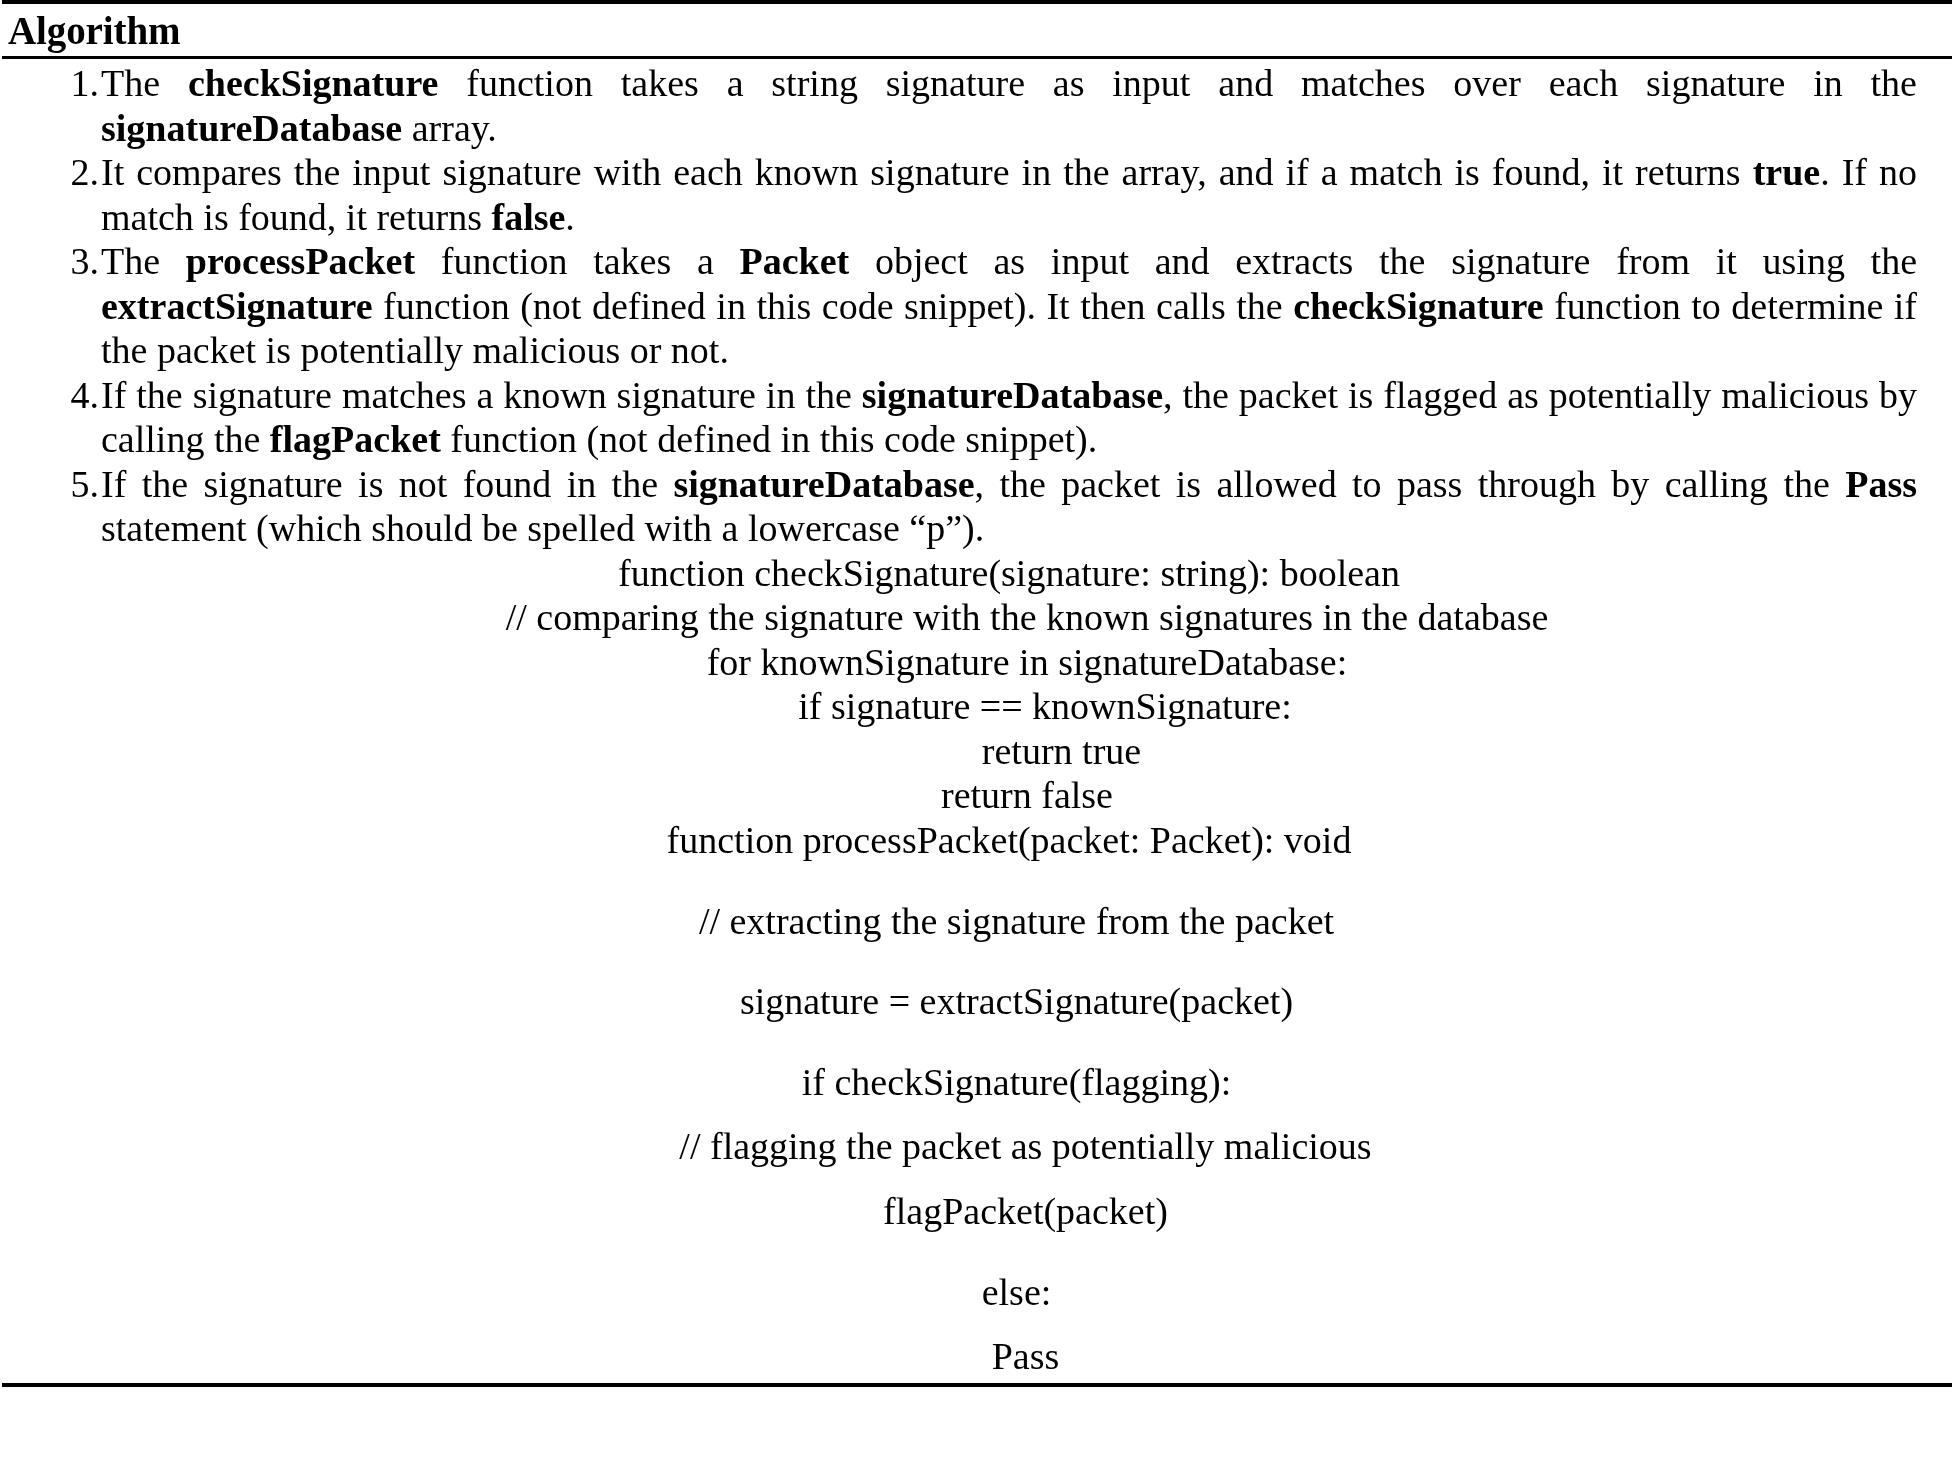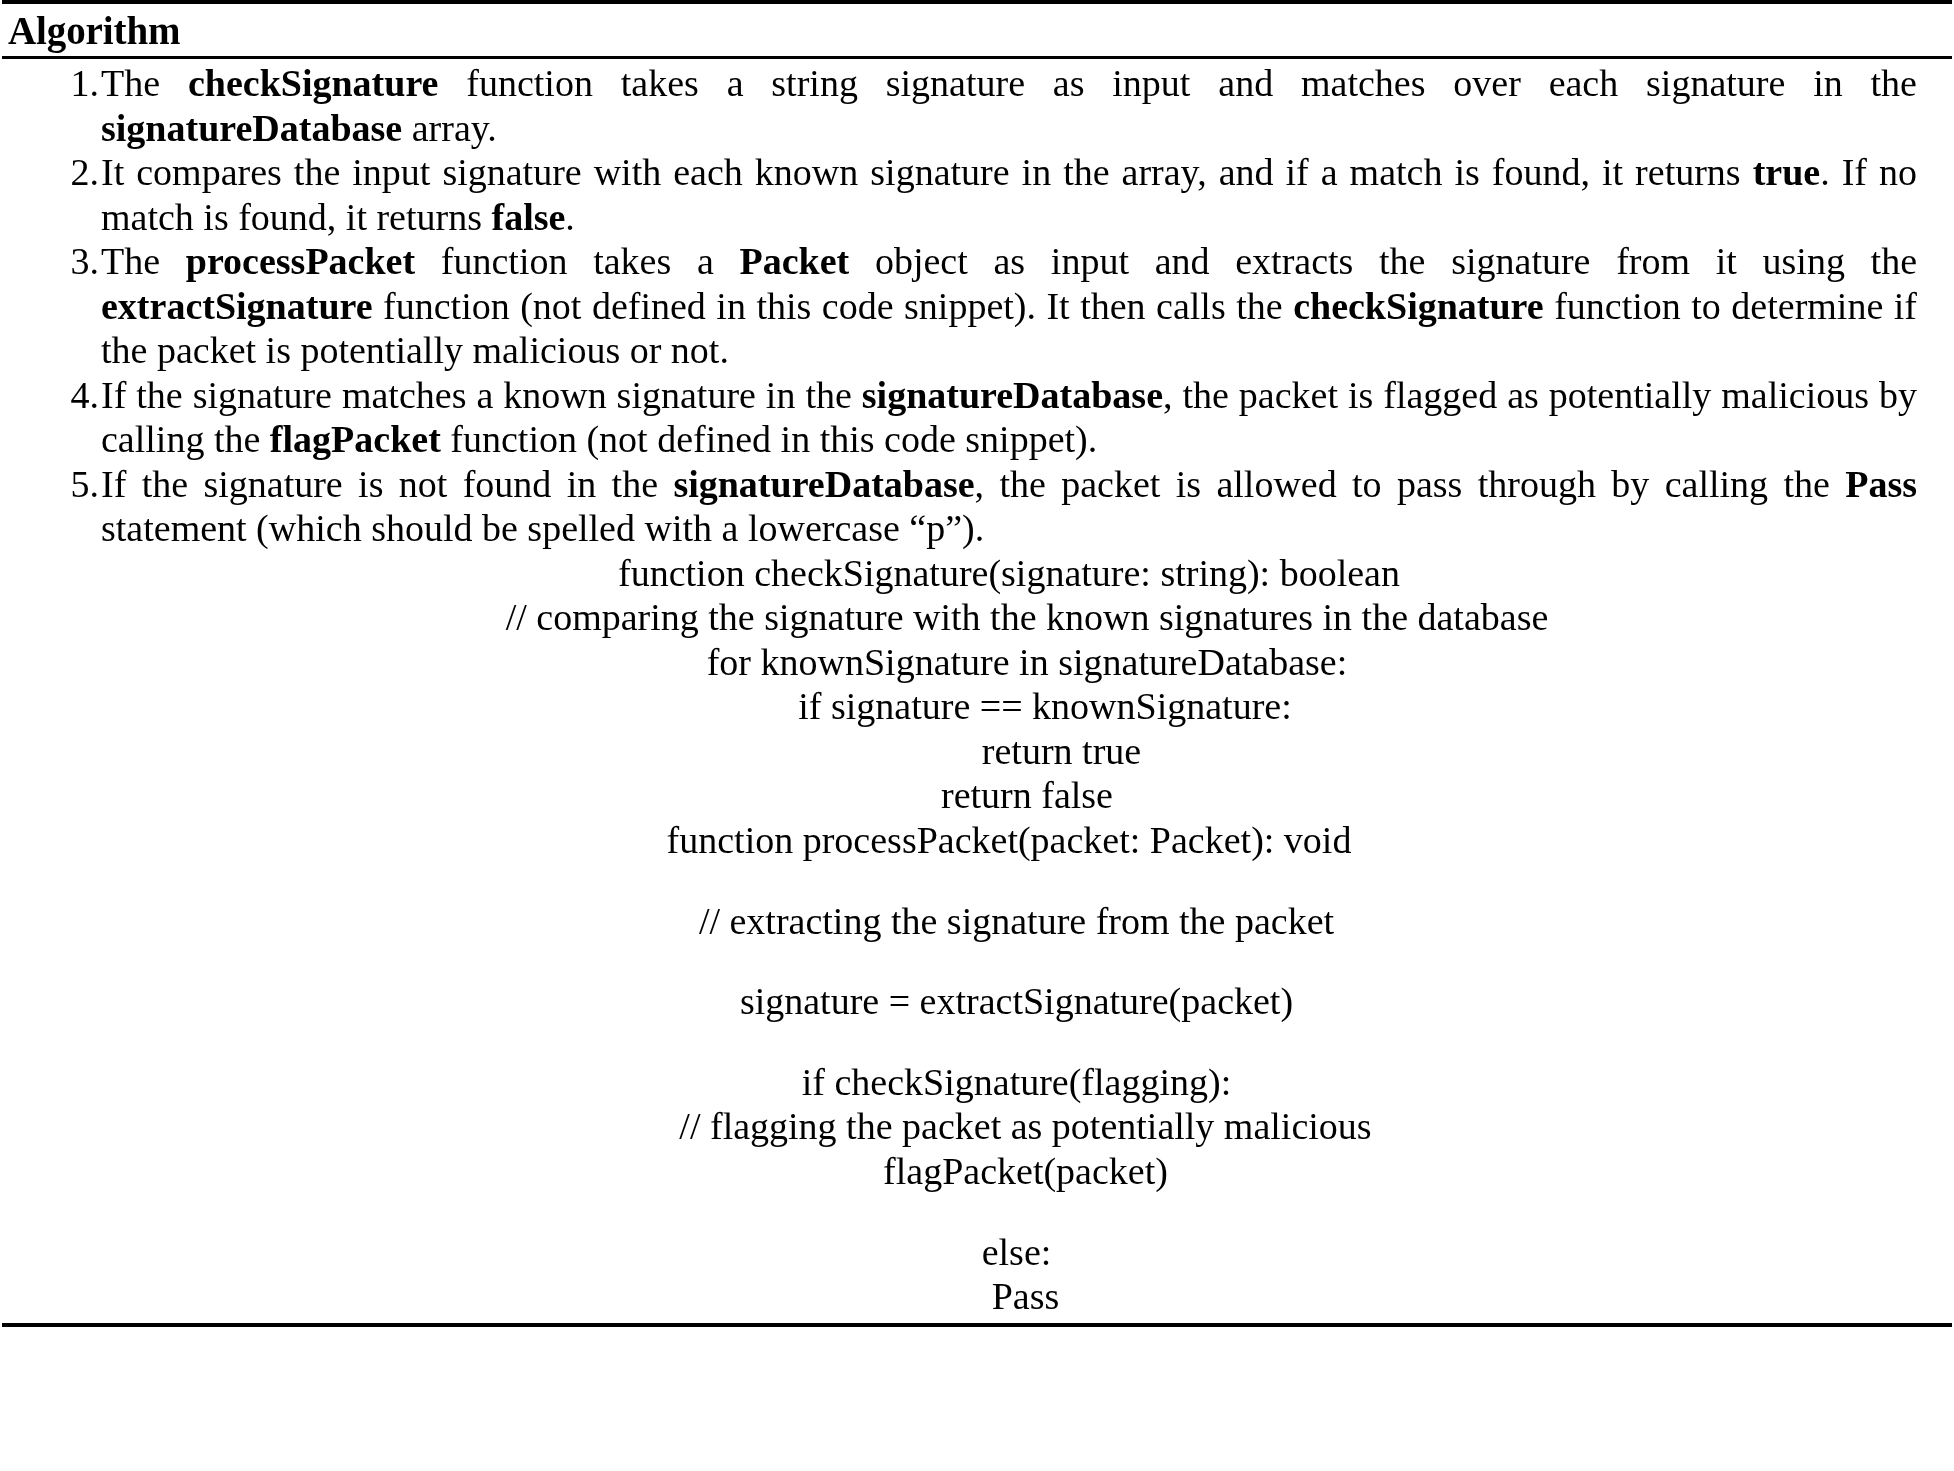--- a/index.html
+++ b/index.html
@@ -95,21 +95,21 @@
     font-size: 38px;
     line-height: 44.6px;
     white-space: pre;
     font-family: "Liberation Serif", "DejaVu Serif", serif;
   }
   .ind0 { padding-left: 0px; }
   .ind1 { padding-left: 15px; margin-top: 36px; }
   .ind2 { padding-left: 36px; }
   .ind4 { padding-left: 72px; }
   .ind5 { padding-left: 105px; }
-  .ind6 { padding-left: 33px; }
+  .ind6 { padding-left: 33px; margin-top: 20px; }
 </style>
 </head>
 <body>
 
 <div class="algo-box">
 
   <div class="rule-top"></div>
 
   <div class="algo-title">Algorithm</div>
 

